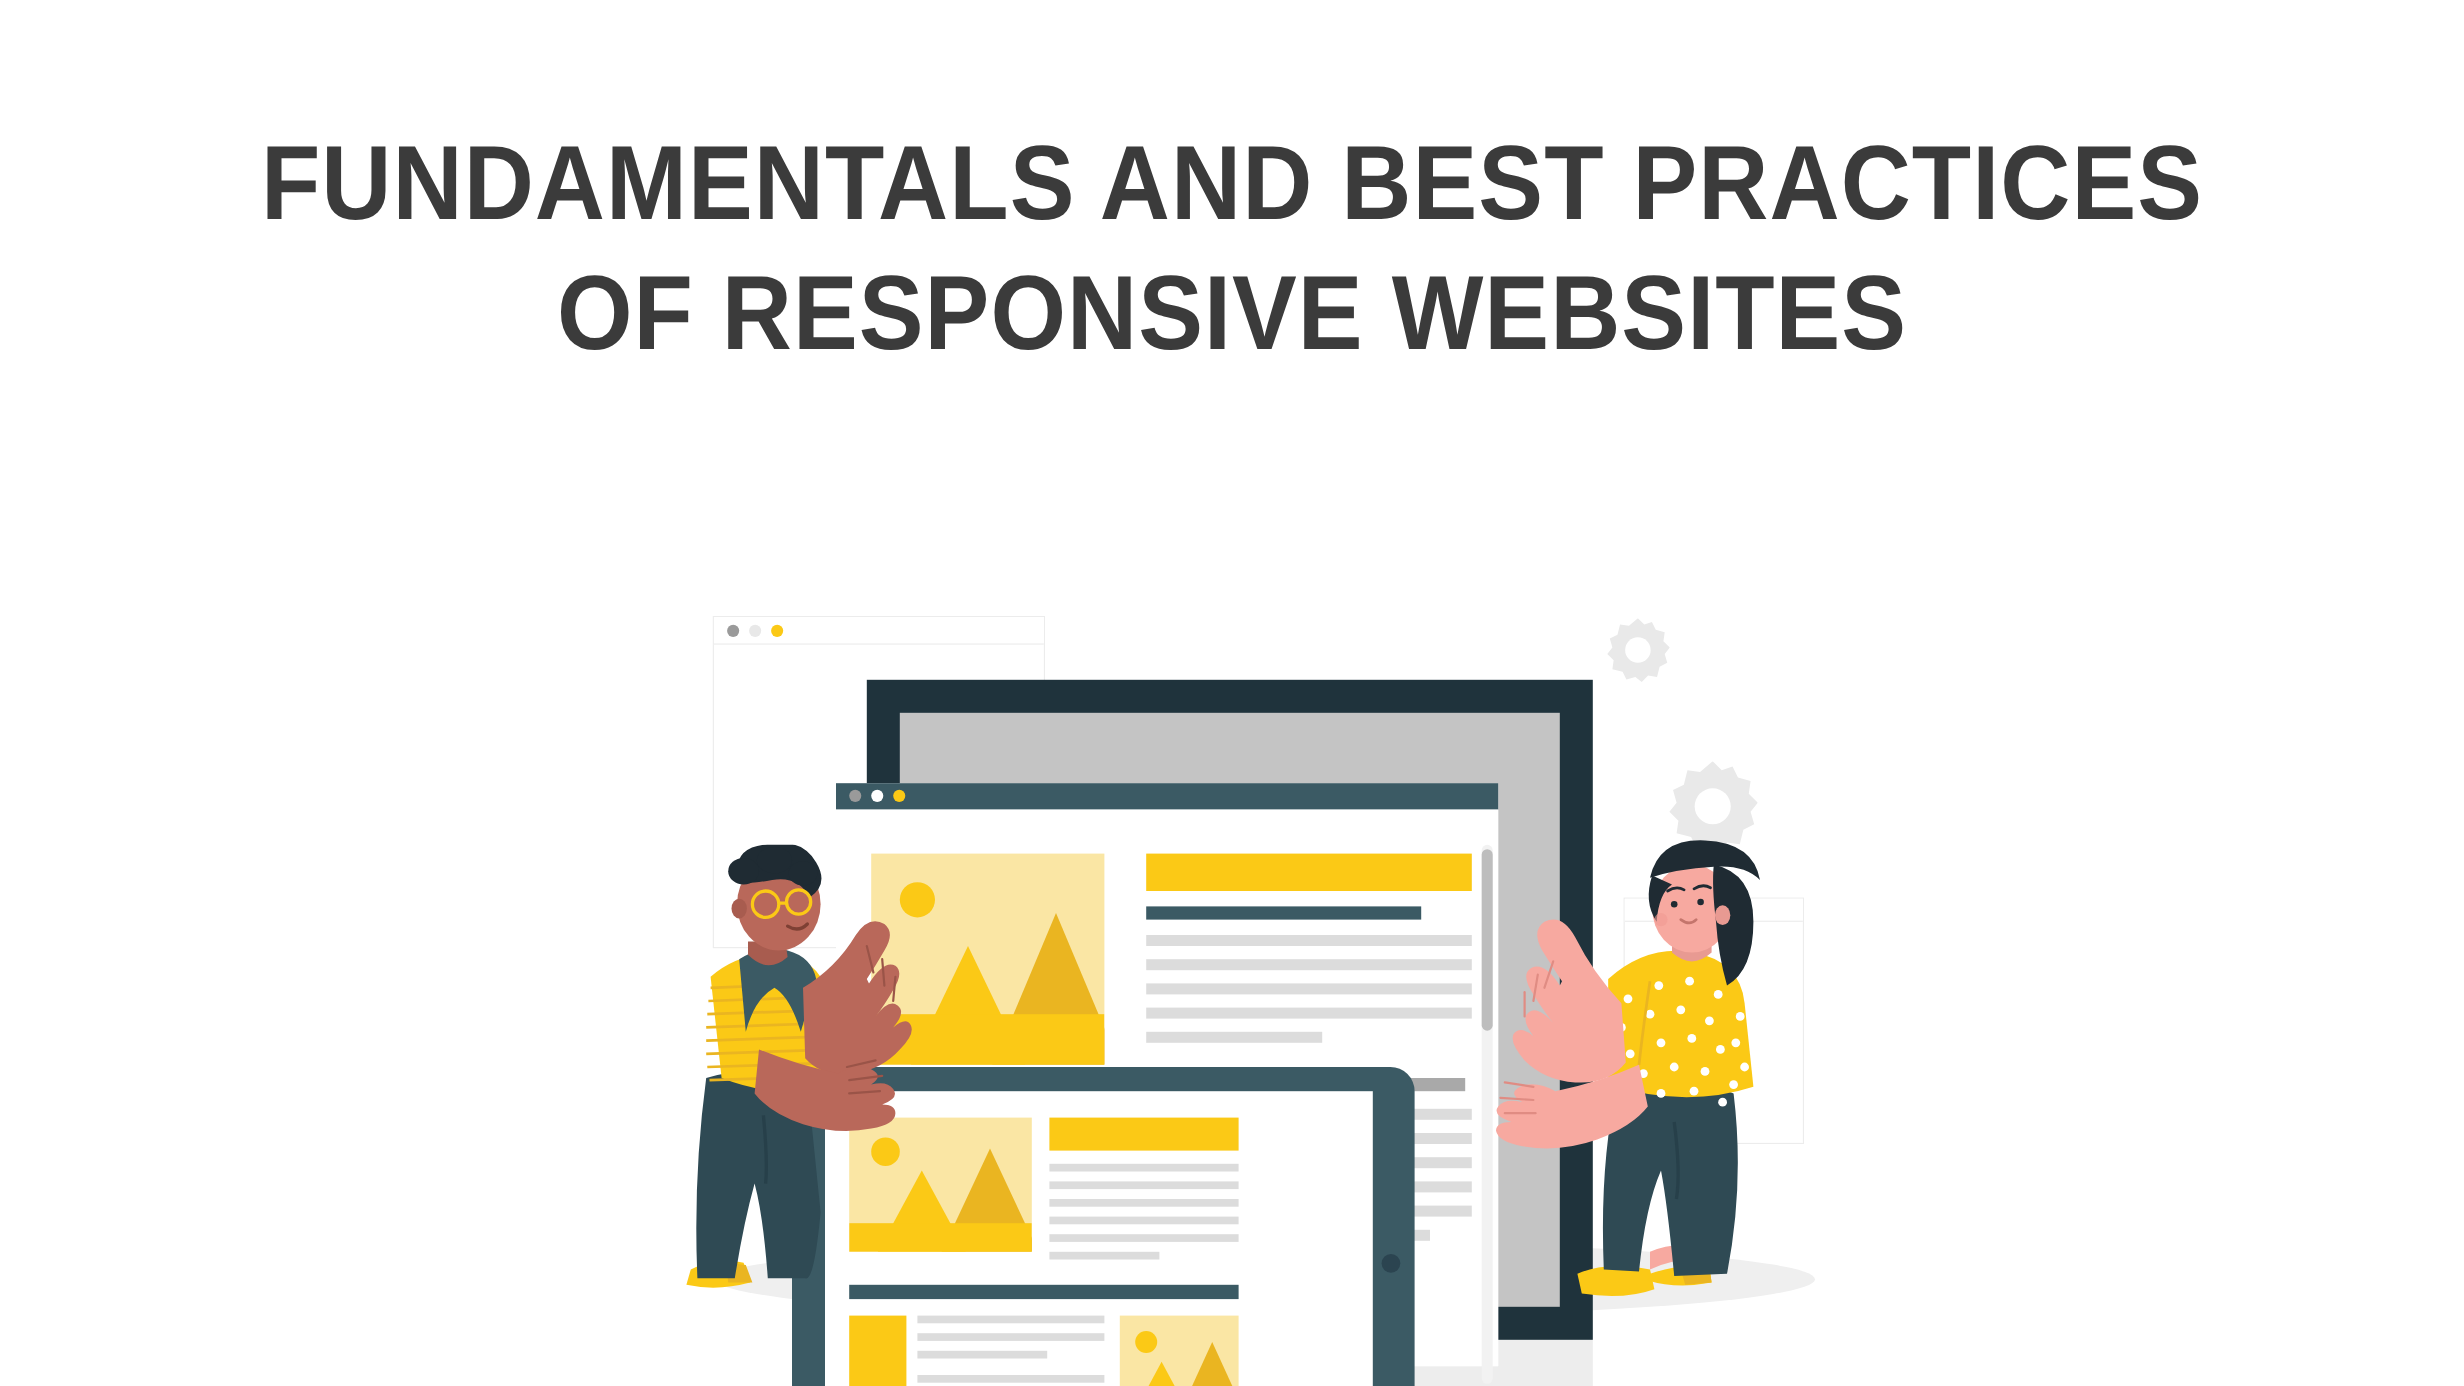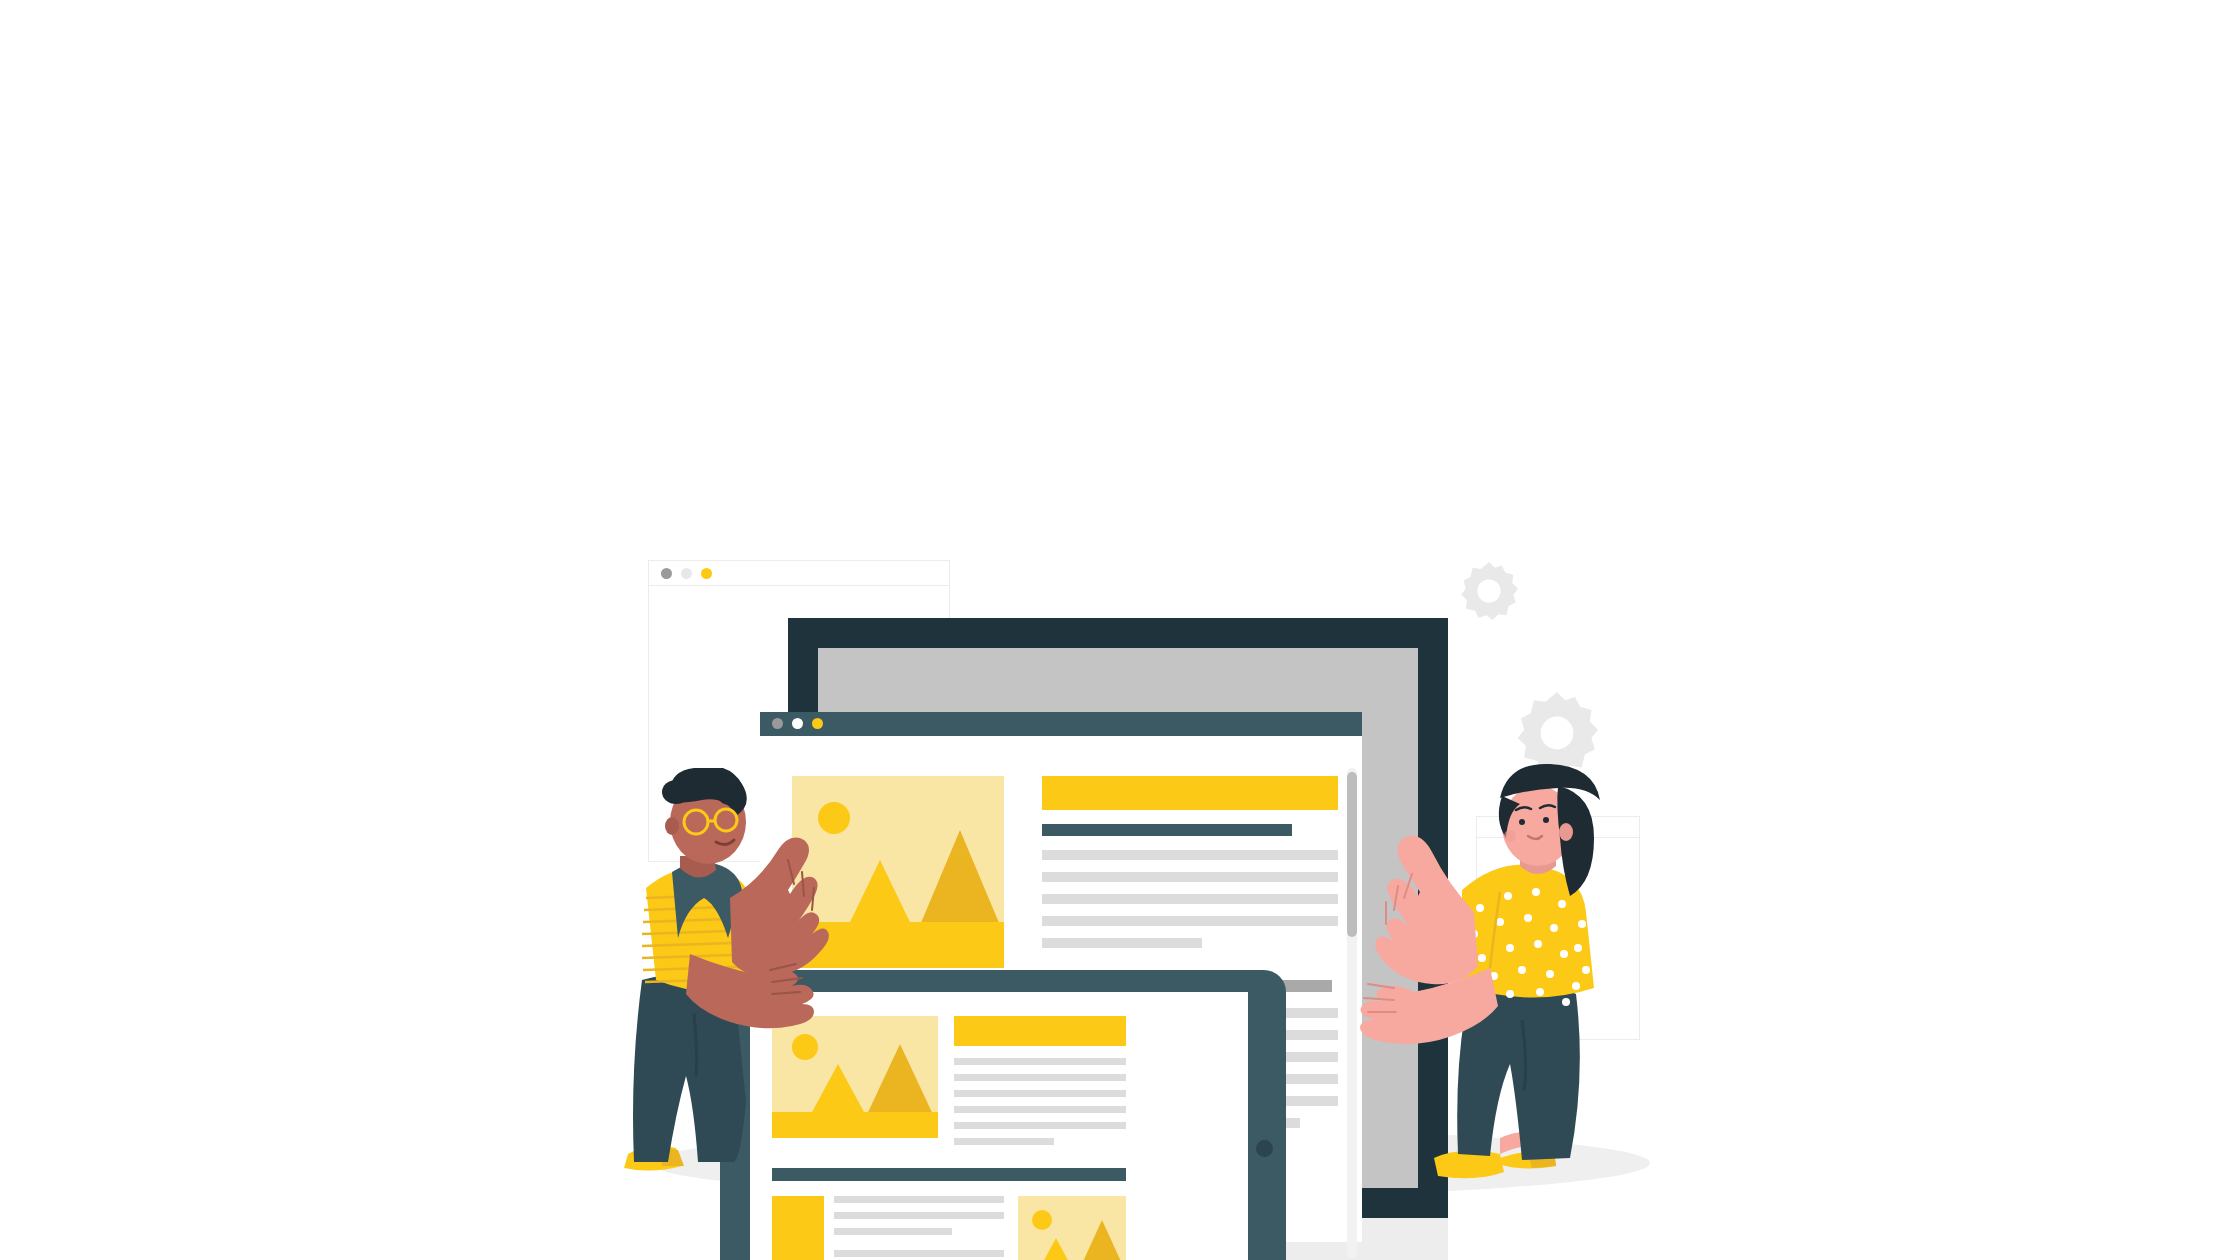--- a/index.html
+++ b/index.html
@@ -129,20 +129,24 @@
   }
 
   
   .person{position:absolute;}
 </style>
 </head>
 <body>
 
 <div class="page">
 
+  <div class="title-block">
+    <span class="title-line">FUNDAMENTALS AND BEST PRACTICES</span>
+    <span class="title-line">OF RESPONSIVE WEBSITES</span>
+  </div>
 
   <div class="illo">
 
     <div class="ground-shadow"></div>
     <div class="ground-shadow2"></div>
 
     <div class="ghost-win" style="left:28px;top:20px;width:300px;height:300px;">
       <div class="ghost-bar">
         <span class="dot" style="left:12px;background:#9a9a9a;"></span>
         <span class="dot" style="left:32px;background:#e8e8e8;"></span>

